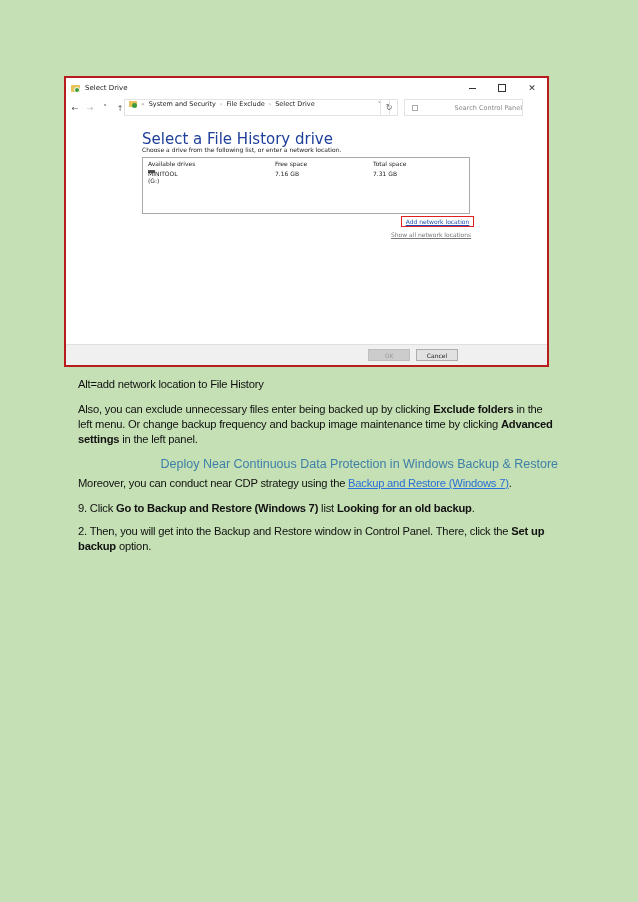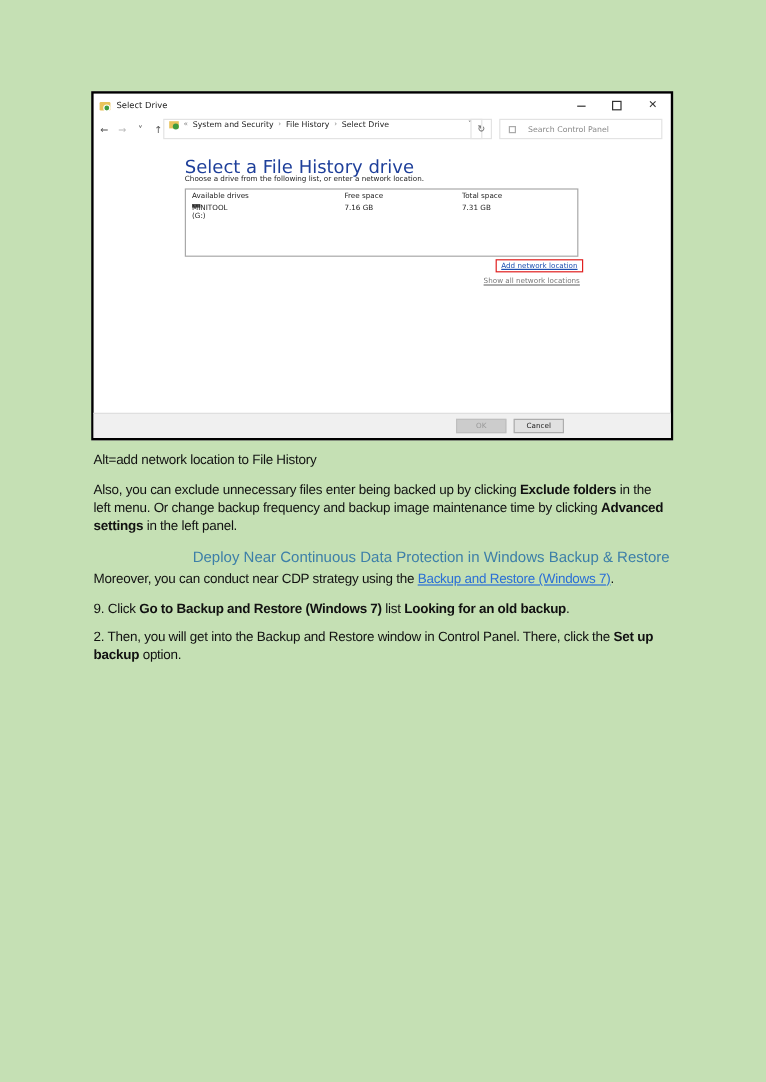--- a/index.html
+++ b/index.html
@@ -6,23 +6,23 @@
     html, body { width: 638px; height: 902px; }
     body {
       background: #c5e0b4;
       font-family: "Liberation Sans", sans-serif;
       position: relative;
       overflow: hidden;
     }
     
     .win {
       position: absolute;
-      left: 76px; top: 76px;
+      left: 64px; top: 76px;
       width: 485px; height: 291px;
-      border: 2px solid #000000;
+      border: 2px solid #b91c1c;
       background: #ffffff;
       font-family: "DejaVu Sans", sans-serif;
     }
     .titlebar {
       position: absolute; left: 0; top: 0; right: 0; height: 20px;
       display: flex; align-items: center;
       font-size: 7px; color: #222;
     }
     .title-icon {
       width: 9px; height: 9px; margin-left: 5px; margin-right: 5px;
@@ -53,23 +53,23 @@
     .address .ai .folder { position: absolute; left: 0; top: 1px; width: 8px; height: 6px; background: #e8c35a; }
     .address .ai .clock { position: absolute; left: 3px; top: 3px; width: 5px; height: 5px; border-radius: 50%; background: #3f9b3f; }
     .crumb-sep { color: #888; margin: 0 4px; font-size: 6px; }
     .addr-dd { position: absolute; right: 8px; font-size: 6px; color: #666; }
     .refresh {
       position: absolute; left: 314px; top: 1px; width: 18px; height: 17px;
       border: 1px solid #e3e3e3; display: flex; align-items: center; justify-content: center;
       font-size: 8px; color: #666;
     }
     .search {
-      position: absolute; left: 338px; top: 1px; width: 136px; height: 17px;
+      position: absolute; left: 338px; top: 1px; width: 119px; height: 17px;
       border: 1px solid #e3e3e3; display: flex; align-items: center;
-      font-size: 6.5px; color: #888;
+      font-size: 6.5px; color: #888; justify-content: space-between;
     }
     .search .si { width: 6px; height: 6px; border: 1px solid #aaa; margin-left: 7px; margin-right: 10px; }
 
     .content { position: absolute; left: 0; top: 40px; right: 0; bottom: 21px; }
     .heading { position: absolute; left: 76px; top: 12px; font-size: 15px; color: #1e3f9a; }
     .subtext { position: absolute; left: 76px; top: 28px; font-size: 6px; color: #222; }
     .listbox {
       position: absolute; left: 76px; top: 39px; width: 328px; height: 57px;
       border: 1px solid #a9a9a9; font-size: 6px; color: #222;
     }
@@ -125,21 +125,21 @@
     <span class="nav-btn">˅</span>
     <span class="nav-btn">↑</span>
     <div class="address">
       <span class="ai">
           <span class="folder"></span>
           <span class="clock"></span>
         </span>
       <span class="crumb-sep">«</span>
       <span>System and Security</span>
       <span class="crumb-sep">›</span>
-      <span>File History</span>
+      <span>File Exclude</span>
       <span class="crumb-sep">›</span>
       <span>Select Drive</span>
       <span class="addr-dd">˅</span>
     </div>
     <div class="refresh">
       <span>↻</span>
     </div>
     <div class="search">
       <span class="si"></span>
       <span>Search Control Panel</span>

